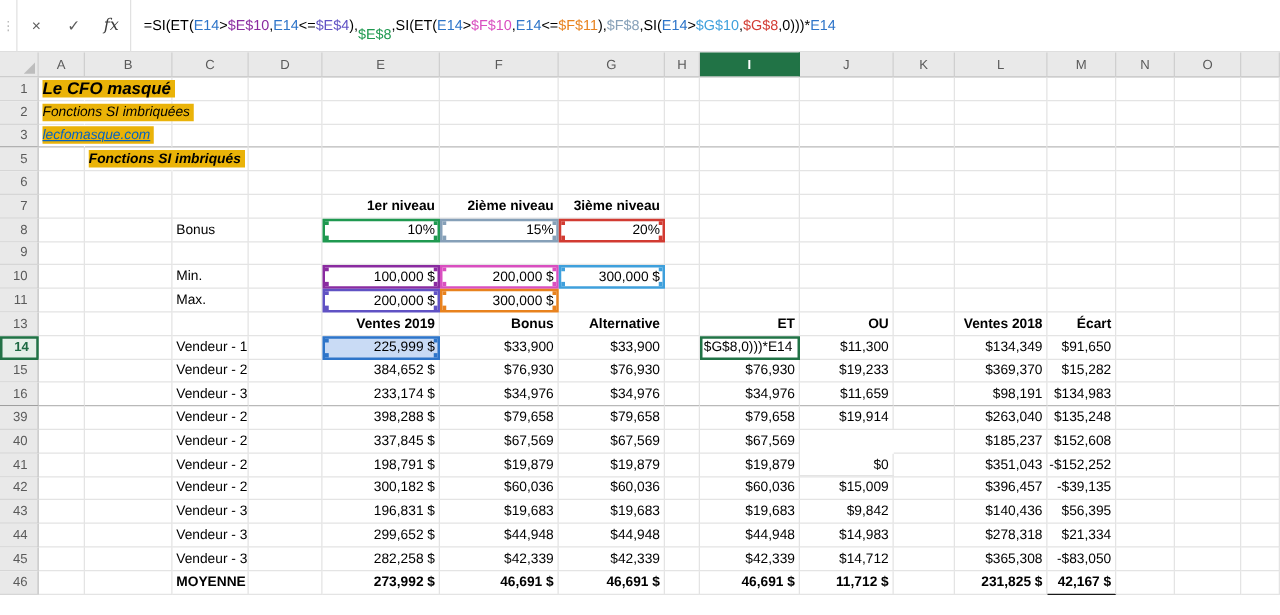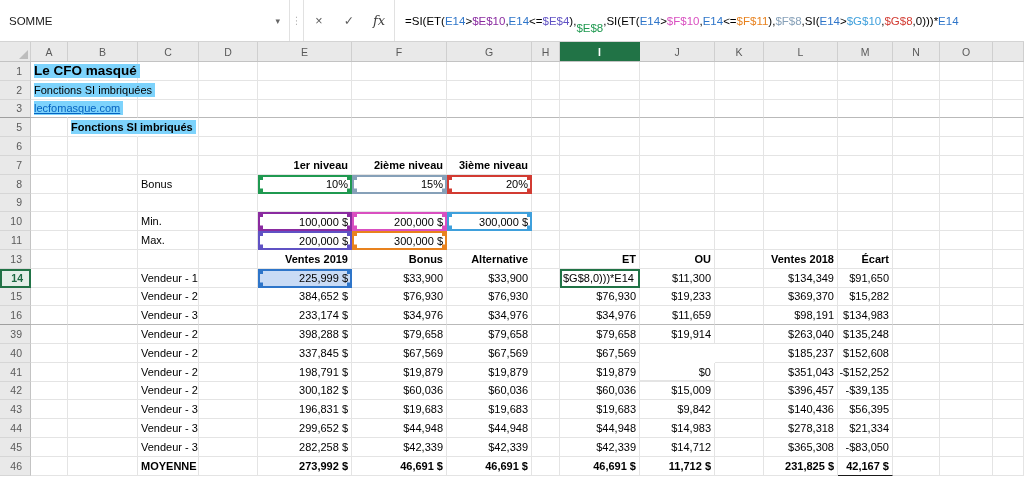--- a/index.html
+++ b/index.html
@@ -27,21 +27,21 @@
   .grid-row { display:flex; height:18.8px; }
   .gut { box-sizing:border-box; background:#E9E9E9; border-right:1px solid #C3C3C3; border-bottom:1px solid #D6D6D6; color:#5a5a5a; font-size:10.5px; display:flex; align-items:center; justify-content:flex-end; padding-right:8px; overflow:hidden; }
   .gut.selrow { background:#E4EFE8; border:2px solid #217346; color:#1d6a43; font-weight:bold; padding-right:6px; }
   .cell { box-sizing:border-box; border-right:1px solid #E4E4E4; border-bottom:1px solid #E4E4E4; padding:0 3px; display:flex; align-items:center; white-space:nowrap; overflow:hidden; }
   .cell .txt { display:inline-block; line-height:14px; }
   .al-r { justify-content:flex-end; }
   .b { font-weight:bold; }
   .h1 .txt { font-size:13.5px; font-weight:bold; }
   .link .txt { color:#0563C1; text-decoration:underline; }
   .spill { overflow:visible; position:relative; z-index:3; border-right-color:transparent; }
-  .spill .txt { background:#7dd3fc; padding-right:3px; }
+  .spill .txt { background:#eab308; padding-right:3px;font-style:italic; }
 
   
   .hl { position:relative; border:2px solid var(--c); padding:0 2px; z-index:2; }
   .hl::before, .hl::after { content:""; position:absolute; width:4px; height:4px; background:var(--c); }
   .hl::before { top:-1px; left:-1px; box-shadow:0 12.5px 0 var(--c); }
   .hl::after  { top:-1px; right:-1px; box-shadow:0 12.5px 0 var(--c); }
   .selref { background:#C9DBF5; }
 
   
   .editcell { border:2px solid #217346; padding:0 1px; background:#fff; z-index:2; justify-content:flex-start; overflow:hidden; }
@@ -49,25 +49,20 @@
   .uline { border-bottom:1px solid #1a1a1a !important; }
   .hiddenafter .cell { border-bottom-color:#B9B9B9; }
   .hiddenafter .gut  { border-bottom-color:#9f9f9f; }
 </style>
 </head>
 <body>
 
 <div id="app">
 
   <div class="topbar">
-    <div class="namebox">
-      <span>SOMME</span>
-      <span class="spacer"></span>
-      <span class="nb-arrow">▾</span>
-    </div>
     <div class="splitter">⋮</div>
     <div class="fbtn">×</div>
     <div class="fbtn">✓</div>
     <div class="fbtn fx">fx</div>
     <div class="fbar">
         <span>=SI(ET(</span>
         <span style="color: rgb(46, 117, 201);">E14</span>
         <span>&gt;</span>
         <span style="color: rgb(138, 43, 160);">$E$10</span>
         <span>,</span>

